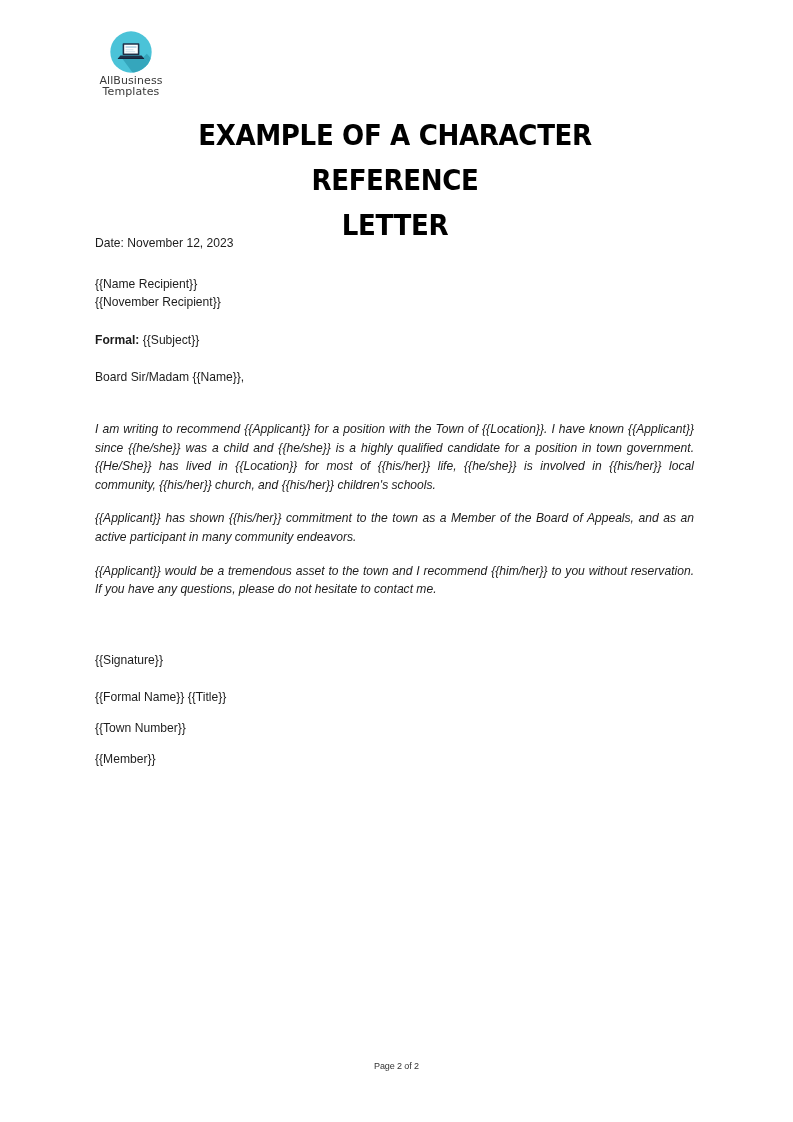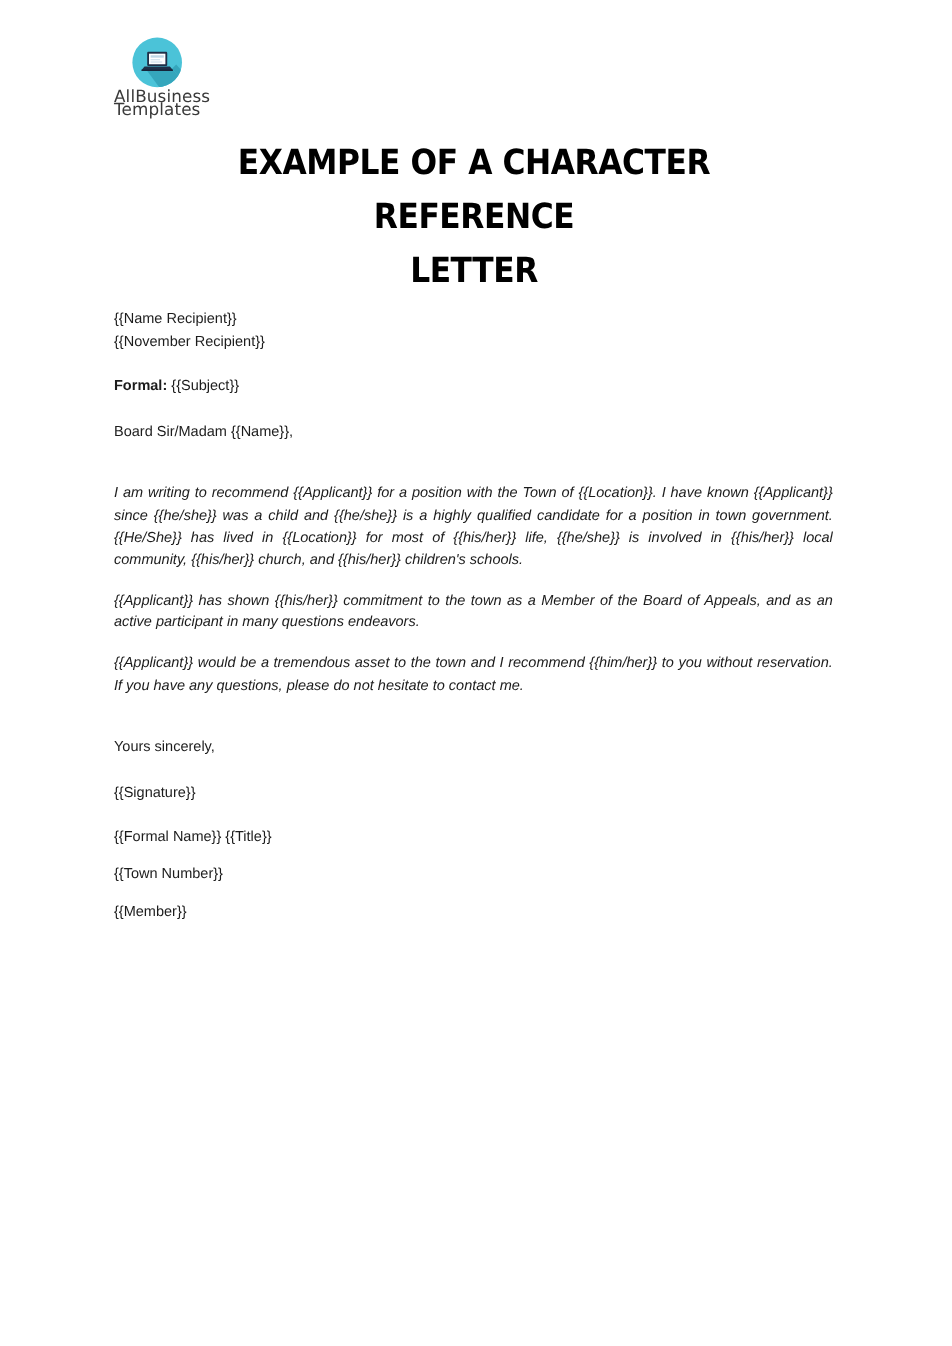--- a/index.html
+++ b/index.html
@@ -33,21 +33,21 @@
     text-align: center;
   }
   .logo-mark {
     width: 44px;
     height: 44px;
     margin: 0 auto;
     display: block;
   }
   .logo-text {
     margin-top: 2px;
-    font-size: 14px;
+    font-size: 11px;
     line-height: 10.5px;
     color: #3a3a3a;
     font-family: "DejaVu Sans", sans-serif;
     letter-spacing: 0.1px;
   }
   .logo-text div { white-space: nowrap; }
 
   
   .doc-title {
     position: absolute;
@@ -135,62 +135,63 @@
     </div>
   </div>
 
   <div class="doc-title">
     <div>EXAMPLE OF A CHARACTER REFERENCE</div>
     <div>LETTER</div>
   </div>
 
   <div class="body-area">
 
+    <div class="line">Date: November 12, 2023</div>
 
     <div class="gap-22"></div>
 
     <div class="line">{{Name Recipient}}</div>
     <div class="line">{{November Recipient}}</div>
 
     <div class="gap-19"></div>
 
     <div class="line"><span class="bold">Formal:</span> <span>{{Subject}}</span></div>
 
     <div class="gap-19"></div>
 
     <div class="line">Board Sir/Madam {{Name}},</div>
 
     <div class="gap-33"></div>
 
     <p class="para">I am writing to recommend {{Applicant}} for a position with the Town of {{Location}}. I have known {{Applicant}} since {{he/she}} was a child and {{he/she}} is a highly qualified candidate for a position in town government. {{He/She}} has lived in {{Location}} for most of {{his/her}} life, {{he/she}} is involved in {{his/her}} local community, {{his/her}} church, and {{his/her}} children's schools.</p>
 
     <div class="gap-15"></div>
 
-    <p class="para">{{Applicant}} has shown {{his/her}} commitment to the town as a Member of the Board of Appeals, and as an active participant in many questions endeavors.</p>
+    <p class="para">{{Applicant}} has shown {{his/her}} commitment to the town as a Member of the Board of Appeals, and as an active participant in many community endeavors.</p>
 
     <div class="gap-15"></div>
 
     <p class="para">{{Applicant}} would be a tremendous asset to the town and I recommend {{him/her}} to you without reservation. If you have any questions, please do not hesitate to contact me.</p>
 
     <div class="gap-33"></div>
 
-    <div class="line">Yours sincerely,</div>
 
     <div class="gap-19"></div>
 
     <div class="line">{{Signature}}</div>
 
     <div class="gap-19"></div>
 
     <div class="line">{{Formal Name}} {{Title}}</div>
 
     <div class="gap-12"></div>
 
     <div class="line">{{Town Number}}</div>
 
     <div class="gap-12"></div>
 
     <div class="line">{{Member}}</div>
 
   </div>
 
+  <div class="footer">Page 2 of 2</div>
 
 </div>
 
 </body></html>

